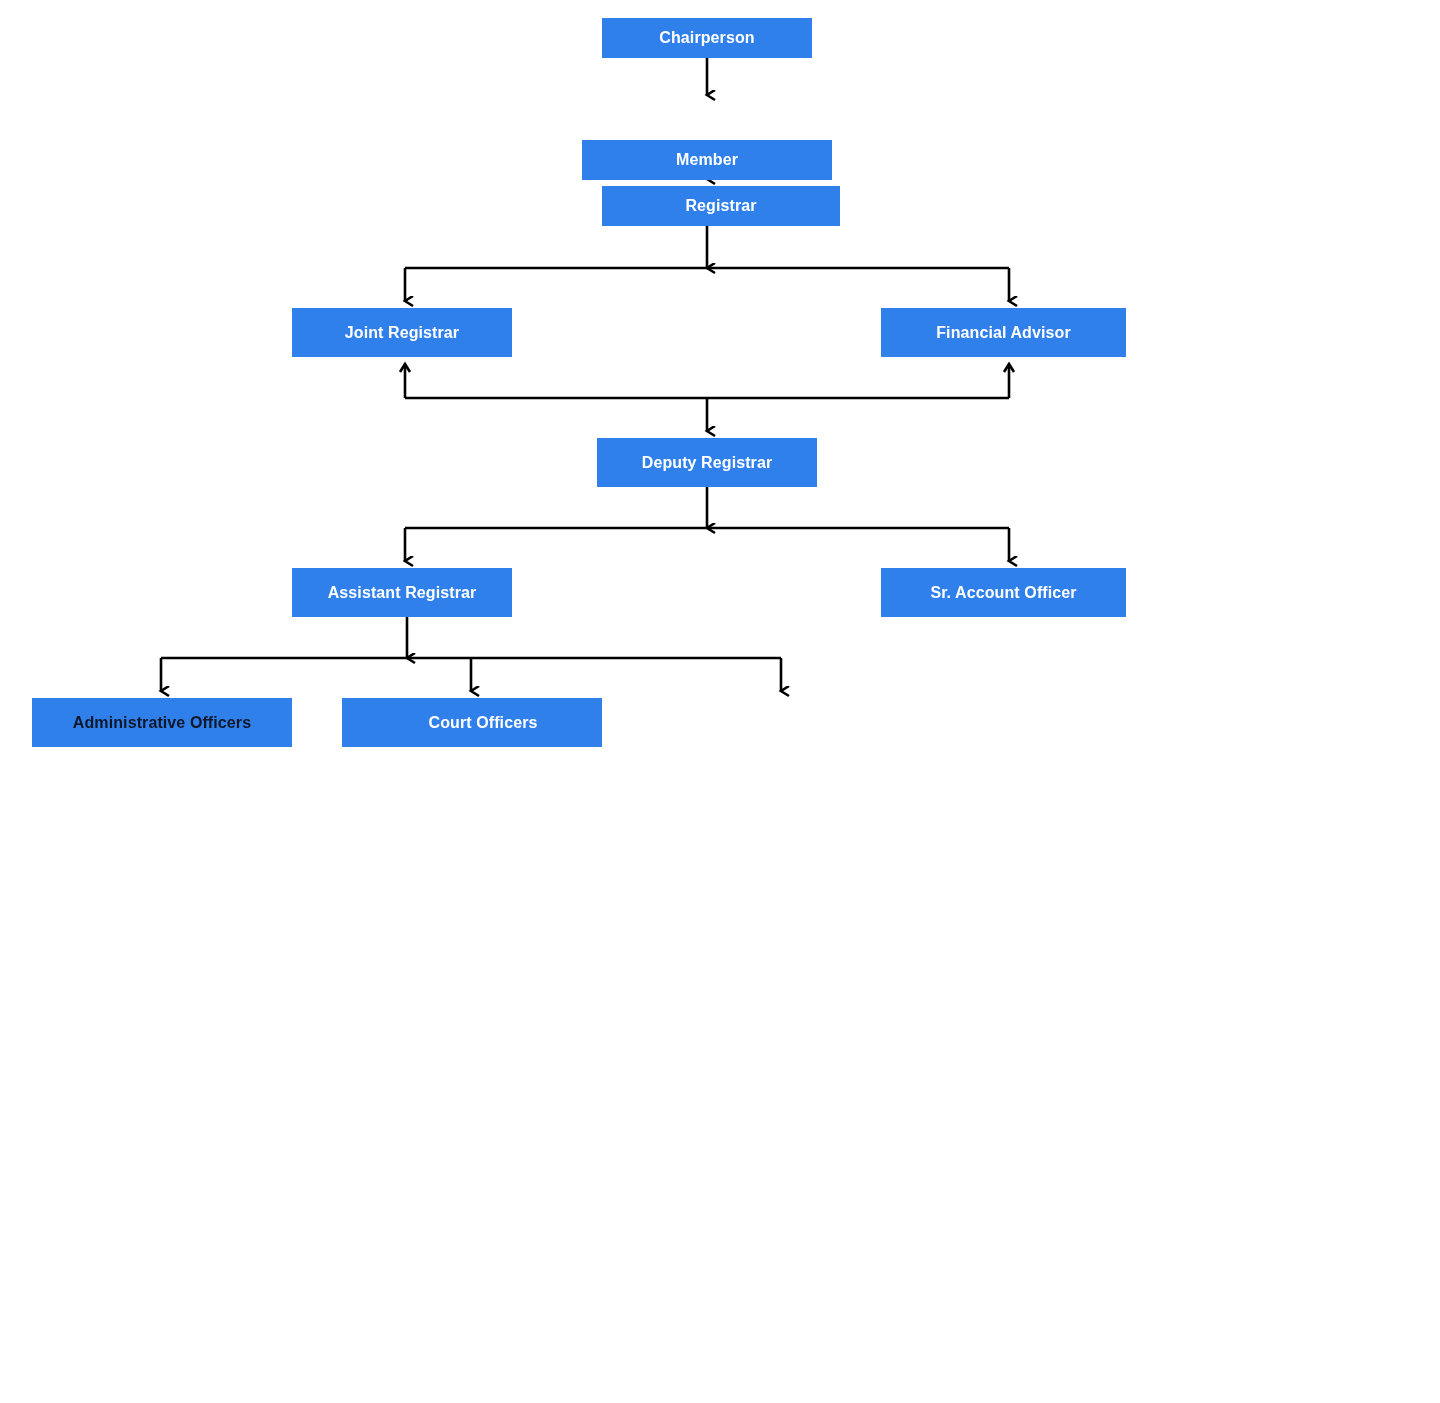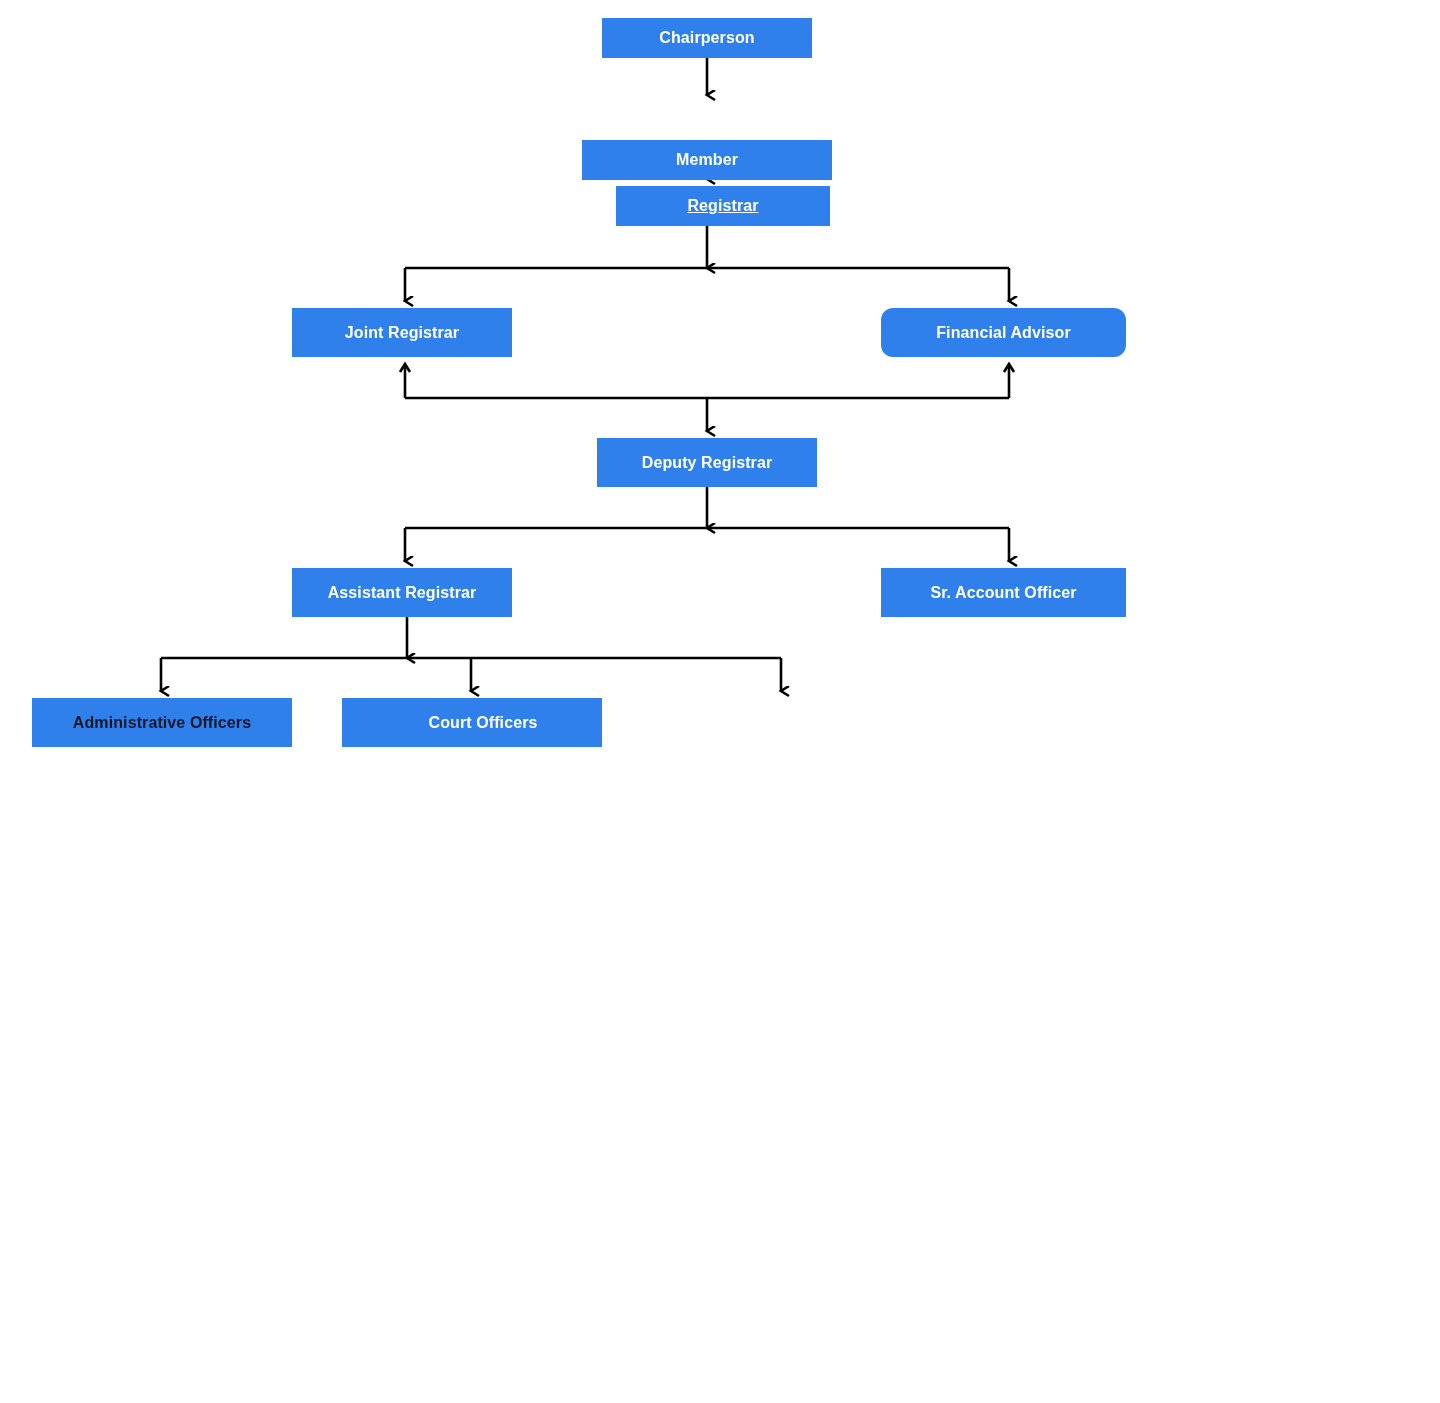--- a/index.html
+++ b/index.html
@@ -102,29 +102,29 @@
   </svg>
 
   <div class="node-box" style="left: 602px; top: 18px; width: 210px; height: 40px; background: rgb(48, 128, 236); color: rgb(255, 255, 255);">
     <span class="node-label">Chairperson</span>
   </div>
 
   <div class="node-box" style="left: 582px; top: 102px; width: 250px; height: 40px; background: rgb(48, 128, 236); color: rgb(255, 255, 255); margin-top: 38px;">
     <span class="node-label">Member</span>
   </div>
 
-  <div class="node-box" style="left: 616px; top: 186px; width: 214px; height: 40px; background: rgb(48, 128, 236); color: rgb(255, 255, 255); text-decoration: underline;">
+  <div class="node-box" style="left: 602px; top: 186px; width: 238px; height: 40px; background: rgb(48, 128, 236); color: rgb(255, 255, 255);">
     <span class="node-label">Registrar</span>
   </div>
 
   <div class="node-box" style="left: 292px; top: 308px; width: 220px; height: 49px; background: rgb(48, 128, 236); color: rgb(255, 255, 255);">
     <span class="node-label">Joint Registrar</span>
   </div>
 
-  <div class="node-box" style="left: 881px; top: 308px; width: 245px; height: 49px; background: rgb(48, 128, 236); color: rgb(255, 255, 255); border-radius: 12px;">
+  <div class="node-box" style="left: 881px; top: 308px; width: 245px; height: 49px; background: rgb(48, 128, 236); color: rgb(255, 255, 255);">
     <span class="node-label">Financial Advisor</span>
   </div>
 
   <div class="node-box" style="left: 597px; top: 438px; width: 220px; height: 49px; background: rgb(48, 128, 236); color: rgb(255, 255, 255);">
     <span class="node-label">Deputy Registrar</span>
   </div>
 
   <div class="node-box" style="left: 292px; top: 568px; width: 220px; height: 49px; background: rgb(48, 128, 236); color: rgb(255, 255, 255);">
     <span class="node-label">Assistant Registrar</span>
   </div>

